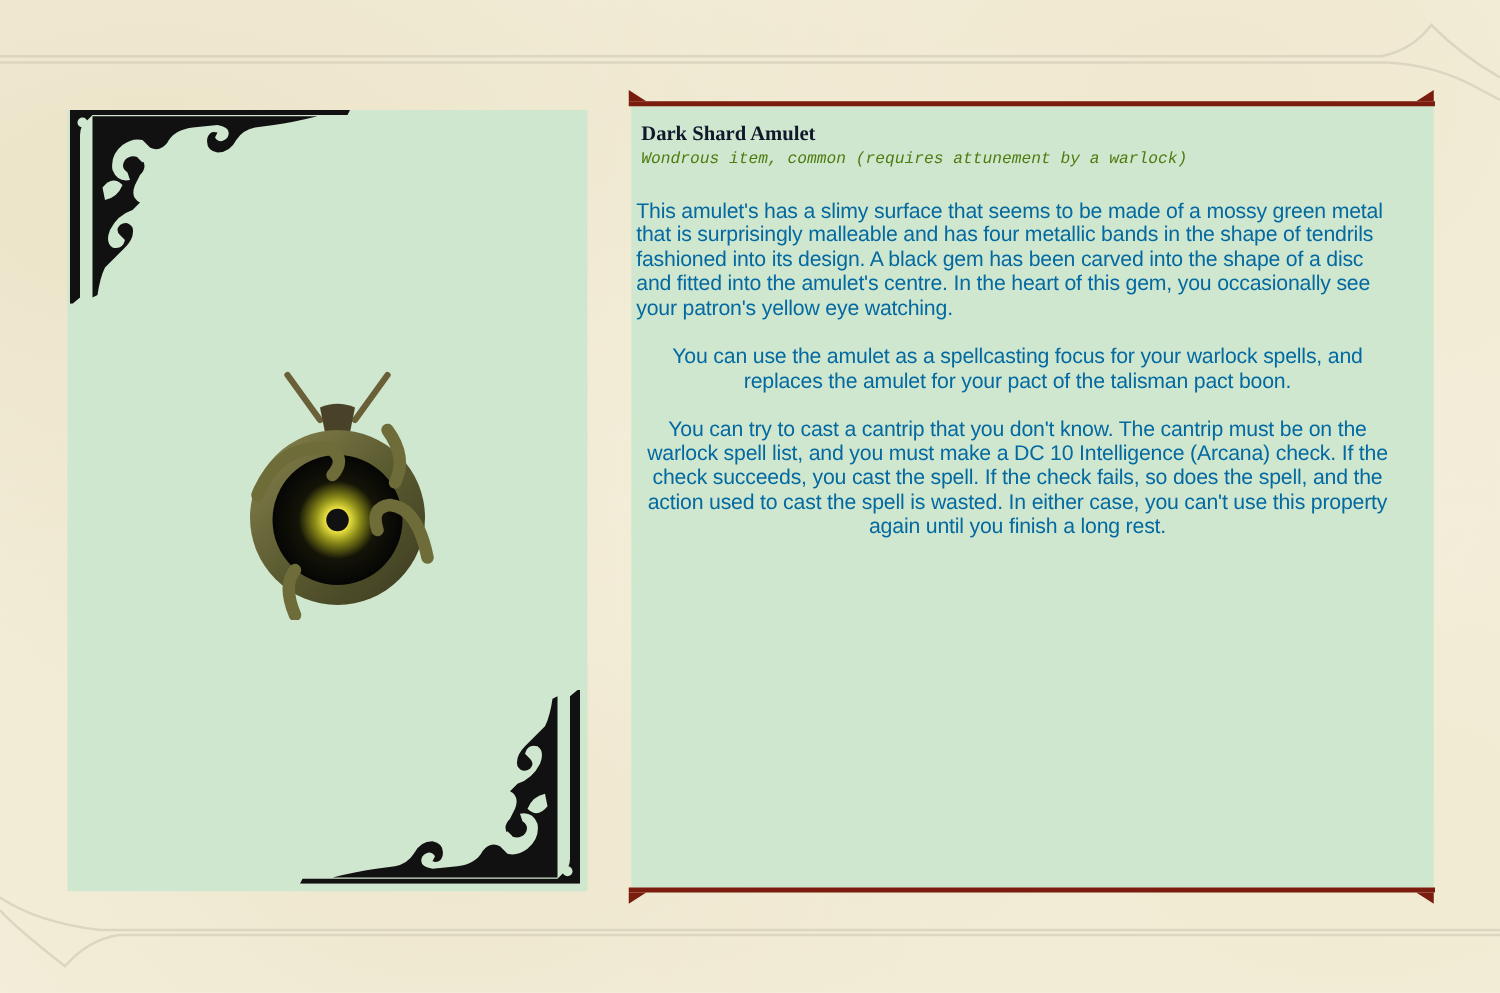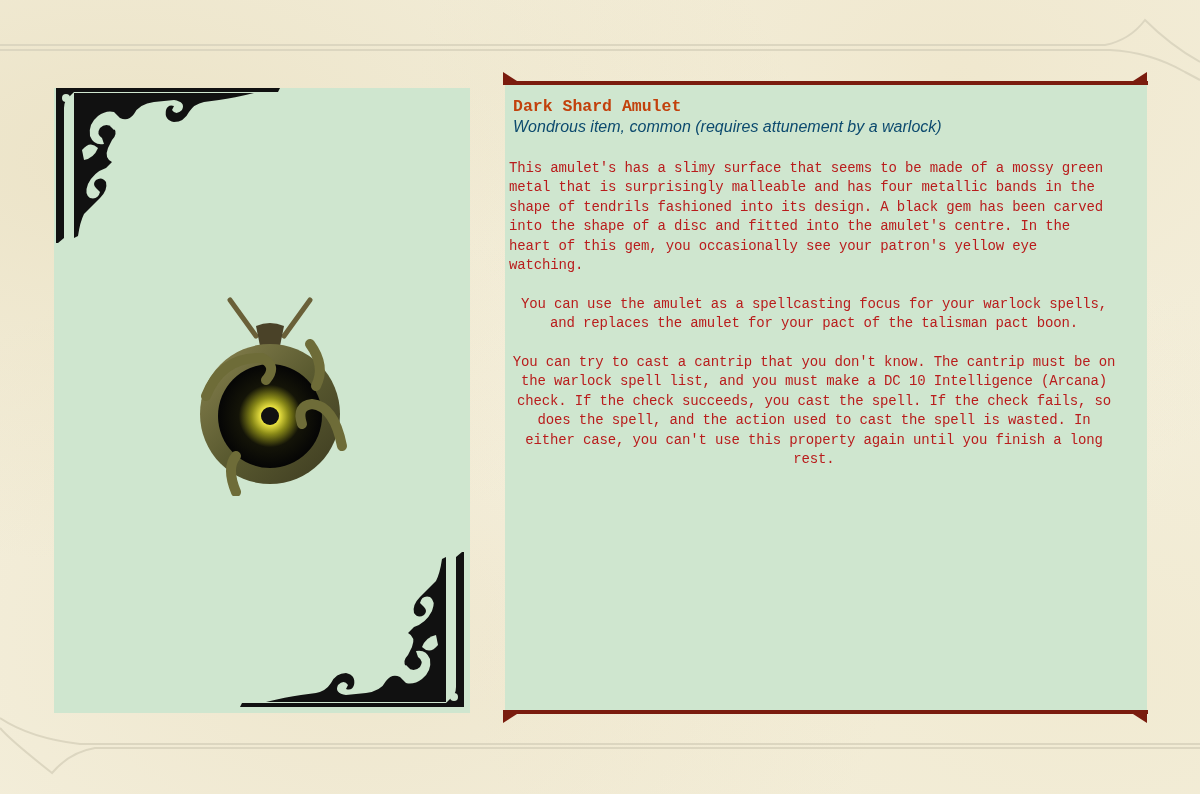--- a/index.html
+++ b/index.html
@@ -36,30 +36,30 @@
     .card-rule-top { top: 81px; }
     .card-rule-bottom { top: 710px; }
     .card-notch { position: absolute; width: 0; height: 0; }
     .notch-tl { left: 503px; top: 72px; border-left: 0 solid transparent; border-right: 14px solid transparent; border-bottom: 9px solid #7a1c0e; }
     .notch-tr { left: 1133px; top: 72px; border-left: 14px solid transparent; border-bottom: 9px solid #7a1c0e; }
     .notch-bl { left: 503px; top: 714px; border-right: 14px solid transparent; border-top: 9px solid #7a1c0e; }
     .notch-br { left: 1133px; top: 714px; border-left: 14px solid transparent; border-top: 9px solid #7a1c0e; }
 
     .card-body { position: absolute; left: 509px; top: 96px; width: 610px; color: #111; }
     .item-title {
-      margin: 0 0 0 4px; font-family: Liberation Mono, monospace; font-weight: bold;
-      font-size: 16.5px; line-height: 22px; color: #c2410c;
+      margin: 0 0 0 4px; font-family: Liberation Serif, serif; font-weight: bold;
+      font-size: 16.5px; line-height: 22px; color: #0f172a;
     }
     .item-subtitle {
-      margin: 0 0 0 4px; font-family: Liberation Sans, sans-serif; font-style: italic;
-      font-size: 16px; line-height: 18px; color: #0c4a6e;
+      margin: 0 0 0 4px; font-family: Liberation Mono, monospace; font-style: italic;
+      font-size: 13px; line-height: 18px; color: #4d7c0f;
     }
     .item-desc p {
-      margin: 0; font-family: Liberation Mono, monospace; font-size: 14px;
-      line-height: 19.4px; color: #b91c1c; letter-spacing: -0.15px;
+      margin: 0; font-family: Liberation Sans, sans-serif; font-size: 17px;
+      line-height: 19.4px; color: #0369a1; letter-spacing: -0.15px;
     }
     .item-desc { margin-top: 23px; }
     .item-desc p + p { margin-top: 19.4px; text-align: center; }
   </style>
 </head>
 <body>
 
 <svg class="page-rules" viewBox="0 0 1200 794">
   <g fill="none" stroke="#dcd6c0" stroke-width="2">
     <path d="M0 45 H1105 Q1130 40 1145 20 Q1170 45 1200 62"></path>

